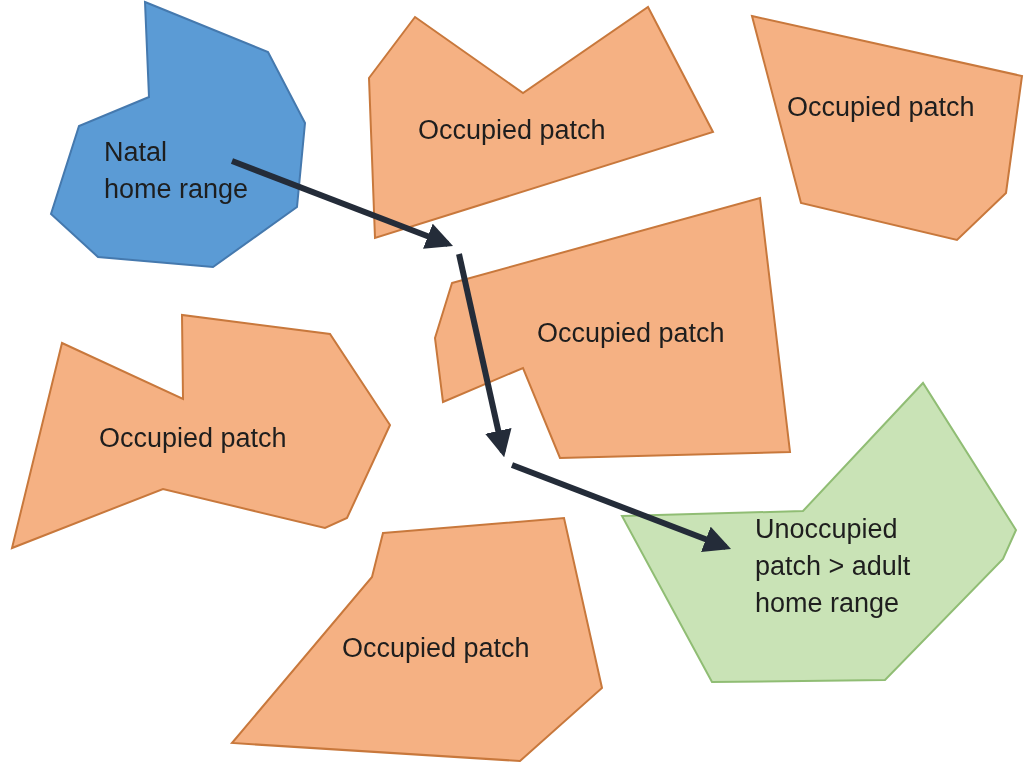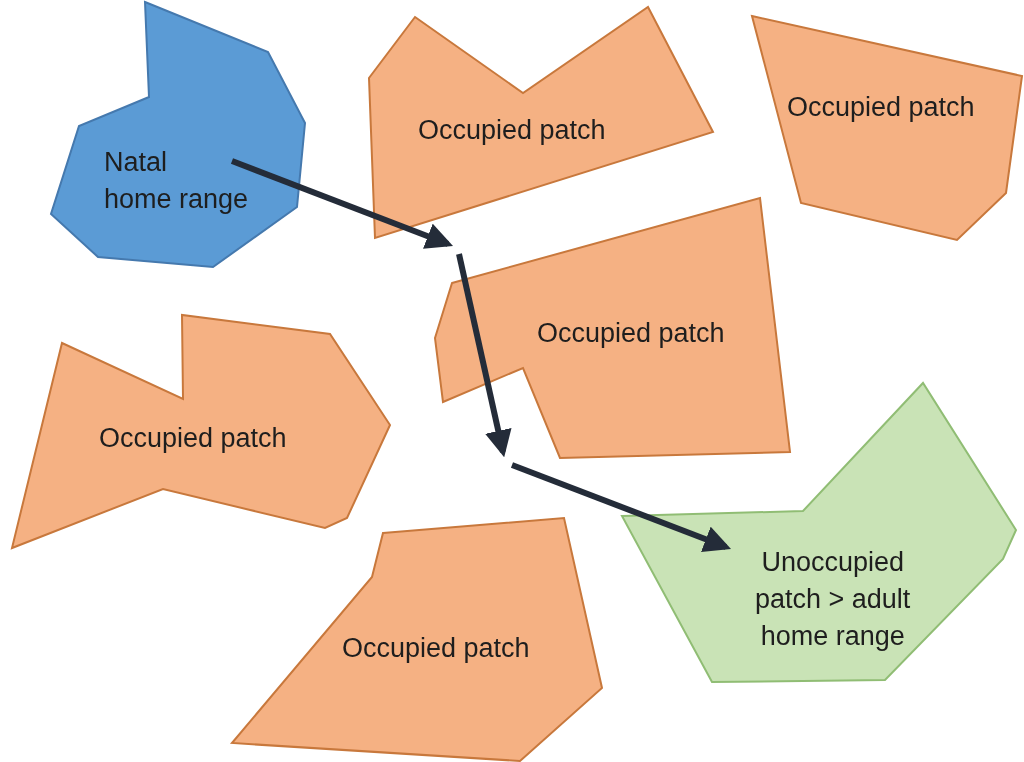--- a/index.html
+++ b/index.html
@@ -66,30 +66,30 @@
 
     <polygon class="patch orange" points="383,533 564,518 602,688 520,761 232,743 372,577" fill="#f5b183"></polygon>
 
     <polygon class="patch green" points="622,516 803,511 923,383 1016,530 1003,559 885,680 712,682" fill="#c9e3b6"></polygon>
 
     <line class="arrow-line" x1="232" y1="161" x2="448" y2="244" marker-end="url(#arrowhead)" stroke="#242c39"></line>
     <line class="arrow-line" x1="459" y1="254" x2="503" y2="452" marker-end="url(#arrowhead)" stroke="#242c39"></line>
     <line class="arrow-line" x1="512" y1="465" x2="726" y2="547" marker-end="url(#arrowhead)" stroke="#242c39"></line>
   </svg>
 
-  <div class="label multiline" style="left:104px; top:144px;">Natal
+  <div class="label multiline" style="left:104px; top:134px;">Natal
 home range</div>
 
   <div class="label" style="left:418px; top:113px;">Occupied patch</div>
 
   <div class="label" style="left:787px; top:90px;">Occupied patch</div>
 
   <div class="label" style="left:537px; top:316px;">Occupied patch</div>
 
   <div class="label" style="left:99px; top:421px;">Occupied patch</div>
 
   <div class="label" style="left:342px; top:631px;">Occupied patch</div>
 
-  <div class="label multiline" style="left:755px; top:544px;text-align:center;">Unoccupied
+  <div class="label multiline" style="left:755px; top:511px;">Unoccupied
 patch &gt; adult
 home range</div>
 
 </div>
 
 </body></html>

